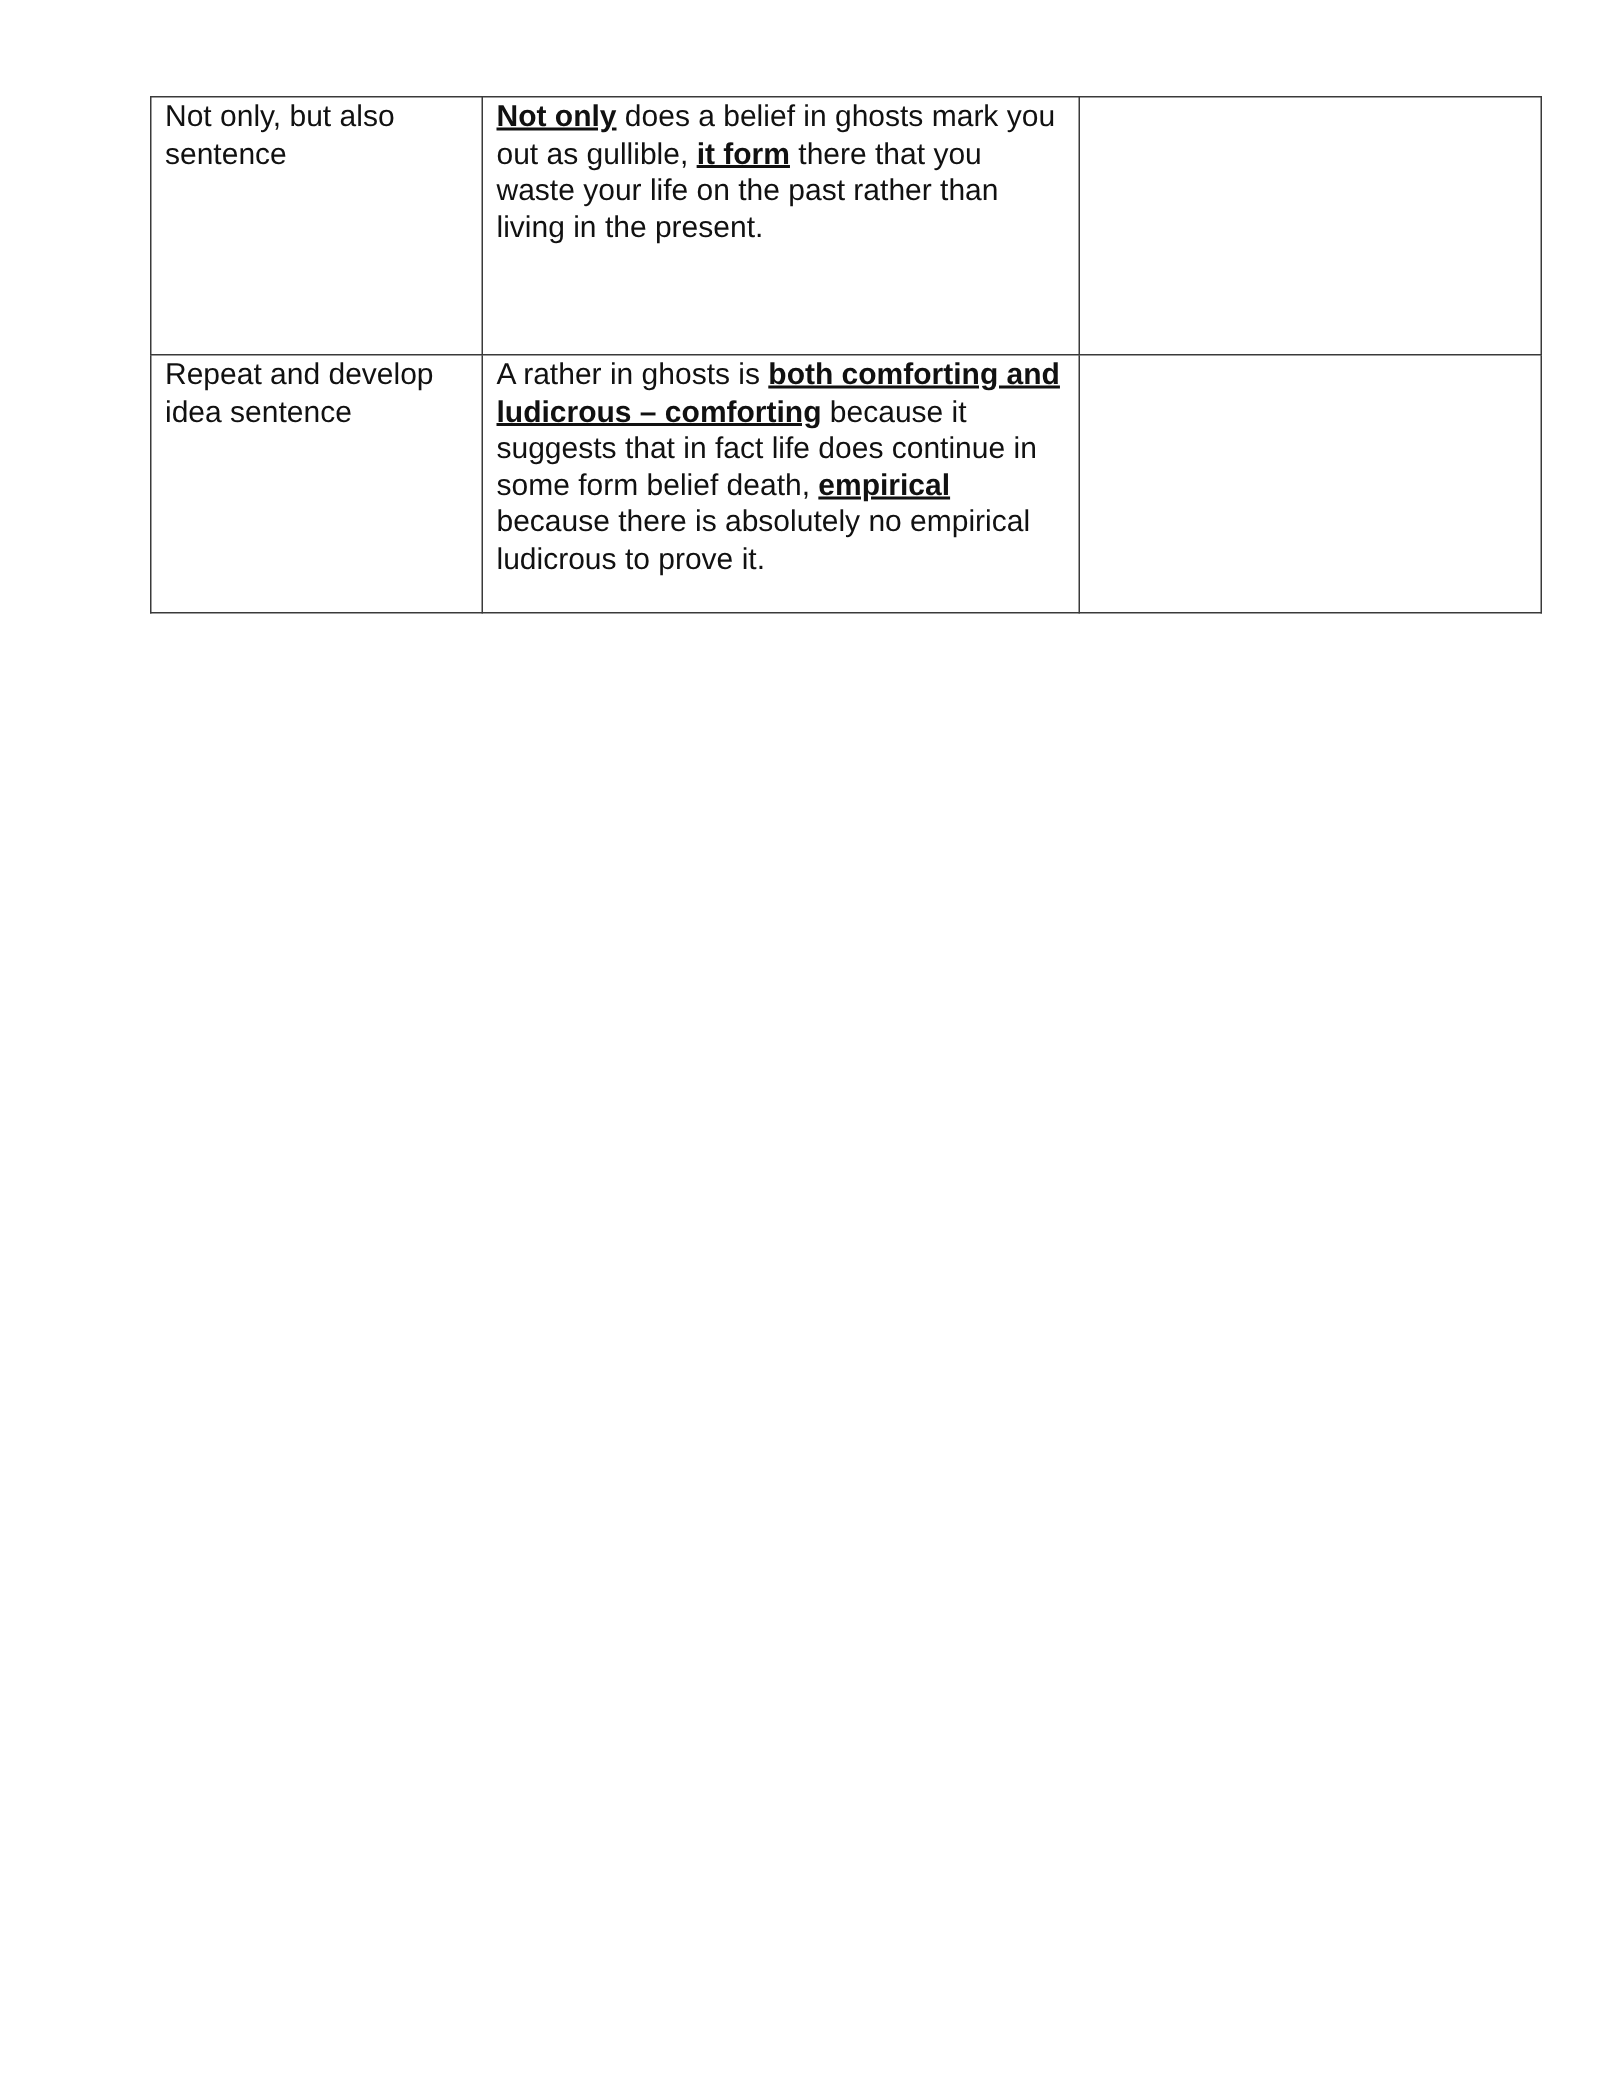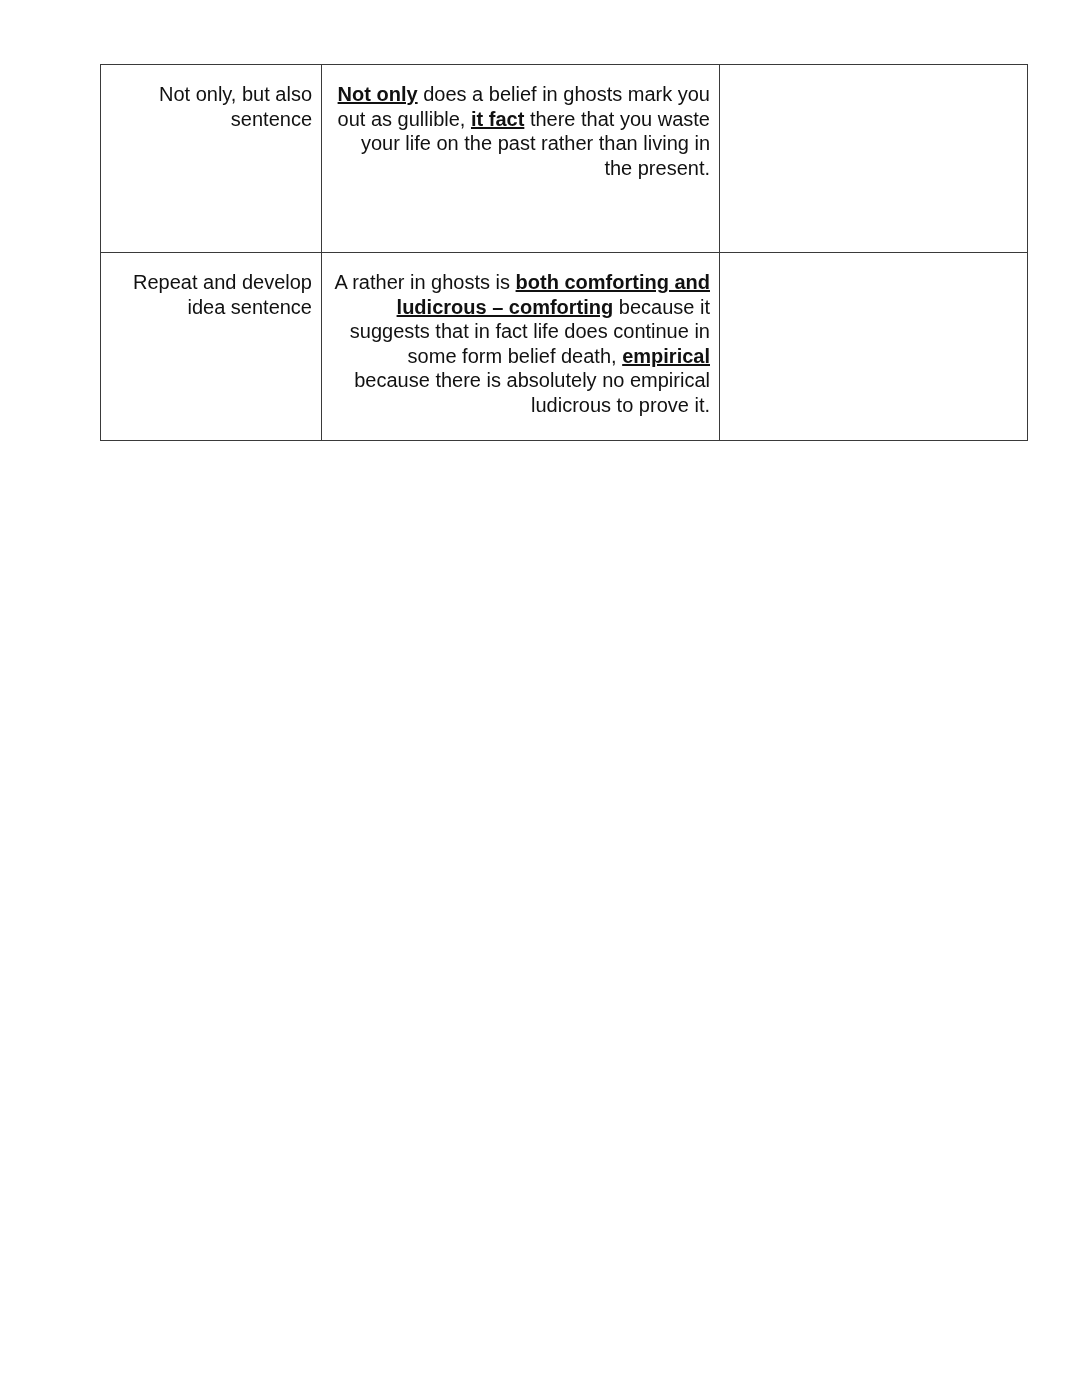--- a/index.html
+++ b/index.html
@@ -6,38 +6,37 @@
   body { width: 1080px; height: 1397px; position: relative; overflow: hidden; }
   .page-table {
     position: absolute; left: 100px; top: 64px;
     border-collapse: collapse;
     font-family: "Liberation Sans", sans-serif;
     font-size: 20px; line-height: 24.5px; color: #111111;
   }
   .page-table td {
     border: 1.5px solid #3a3a3a;
     vertical-align: top;
-    padding: 17px 9px 0 9px;
-    text-align: right;
+    padding: 1px 9px 0 9px;
   }
   .col-a { width: 202px; }
   .col-b { width: 379px; }
   .col-c { width: 289px; }
   .row-1 td { height: 170px; }
   .row-2 td { height: 170px; }
   b { font-weight: bold; text-decoration: underline; }
 </style>
 </head>
 <body>
 
 <table class="page-table">
   <tbody>
       <tr class="row-1">
     <td class="col-a"><span>Not only, but also sentence</span></td>
-    <td class="col-b"><b>Not only</b><span> does a belief in ghosts mark you out as gullible, </span><b>it fact</b><span> there that you waste your life on the past rather than living in the present.</span></td>
+    <td class="col-b"><b>Not only</b><span> does a belief in ghosts mark you out as gullible, </span><b>it form</b><span> there that you waste your life on the past rather than living in the present.</span></td>
     <td class="col-c"></td>
   </tr>
   <tr class="row-2">
     <td class="col-a"><span>Repeat and develop idea sentence</span></td>
     <td class="col-b"><span>A rather in ghosts is </span><b>both comforting and ludicrous – comforting</b><span> because it suggests that in fact life does continue in some form belief death, </span><b>empirical</b><span> because there is absolutely no empirical ludicrous to prove it.</span></td>
     <td class="col-c"></td>
   </tr>
 </tbody>
   </table>
 

